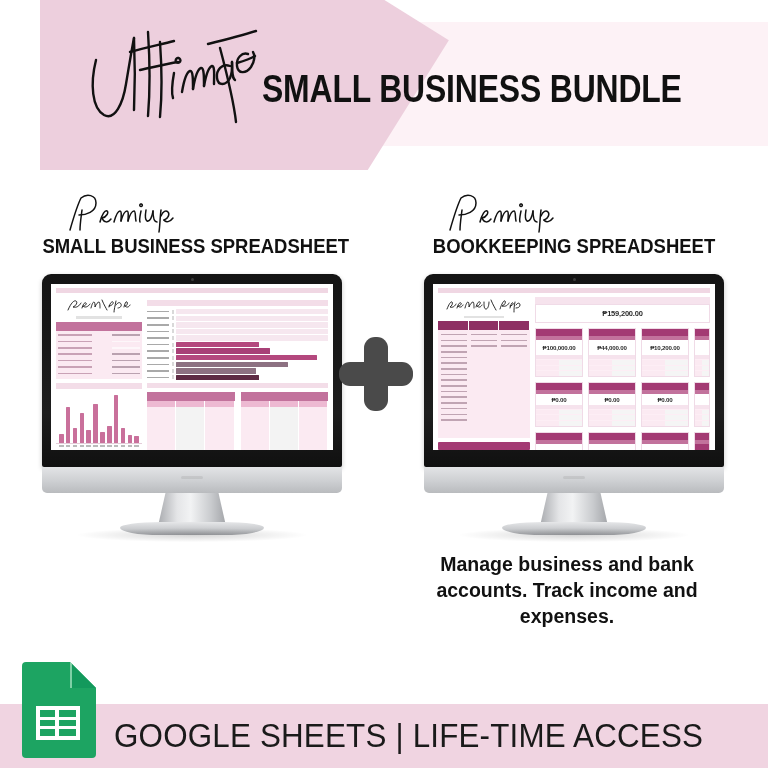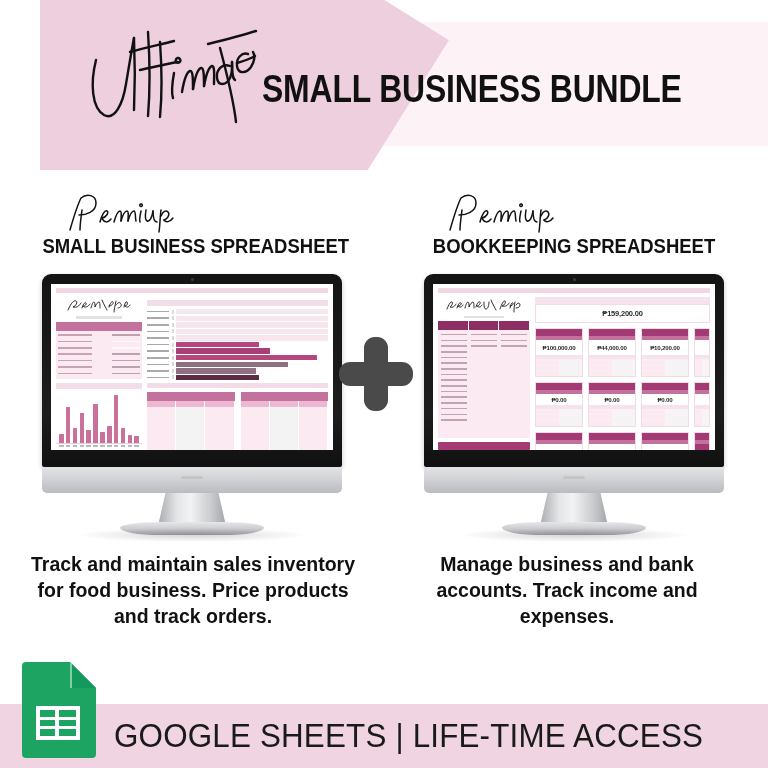--- a/index.html
+++ b/index.html
@@ -747,21 +747,20 @@
       <div class="mon-base"></div>
       <div class="mon-shadow"></div>
     </div>
   </div>
 
   <div class="plus">
     <i class="h"></i>
       <i class="v"></i>
   </div>
 
-  <div class="desc desc-left">Track and maintain sales inventory for food business. Price products and track orders.</div>
   <div class="desc desc-right">Manage business and bank accounts. Track income and expenses.</div>
 
   <div class="footer"></div>
   <div class="gs-icon">
     <svg viewBox="0 0 84 100" xmlns="http://www.w3.org/2000/svg">
       <path d="M6 4 a4 4 0 0 1 4-4 h44 l26 26 v66 a4 4 0 0 1 -4 4 h-66 a4 4 0 0 1 -4-4 z" fill="#1da462"></path>
       <path d="M54 0 l26 26 h-26 z" fill="#7ed0a6"></path>
       <path d="M54 26 h26 l-26 -26 z" fill="#0d8a4f" opacity="0"></path>
       <path d="M56 2 l24 24 h-24 z" fill="#13995c"></path>
       <rect x="20" y="44" width="44" height="34" fill="#ffffff"></rect>

